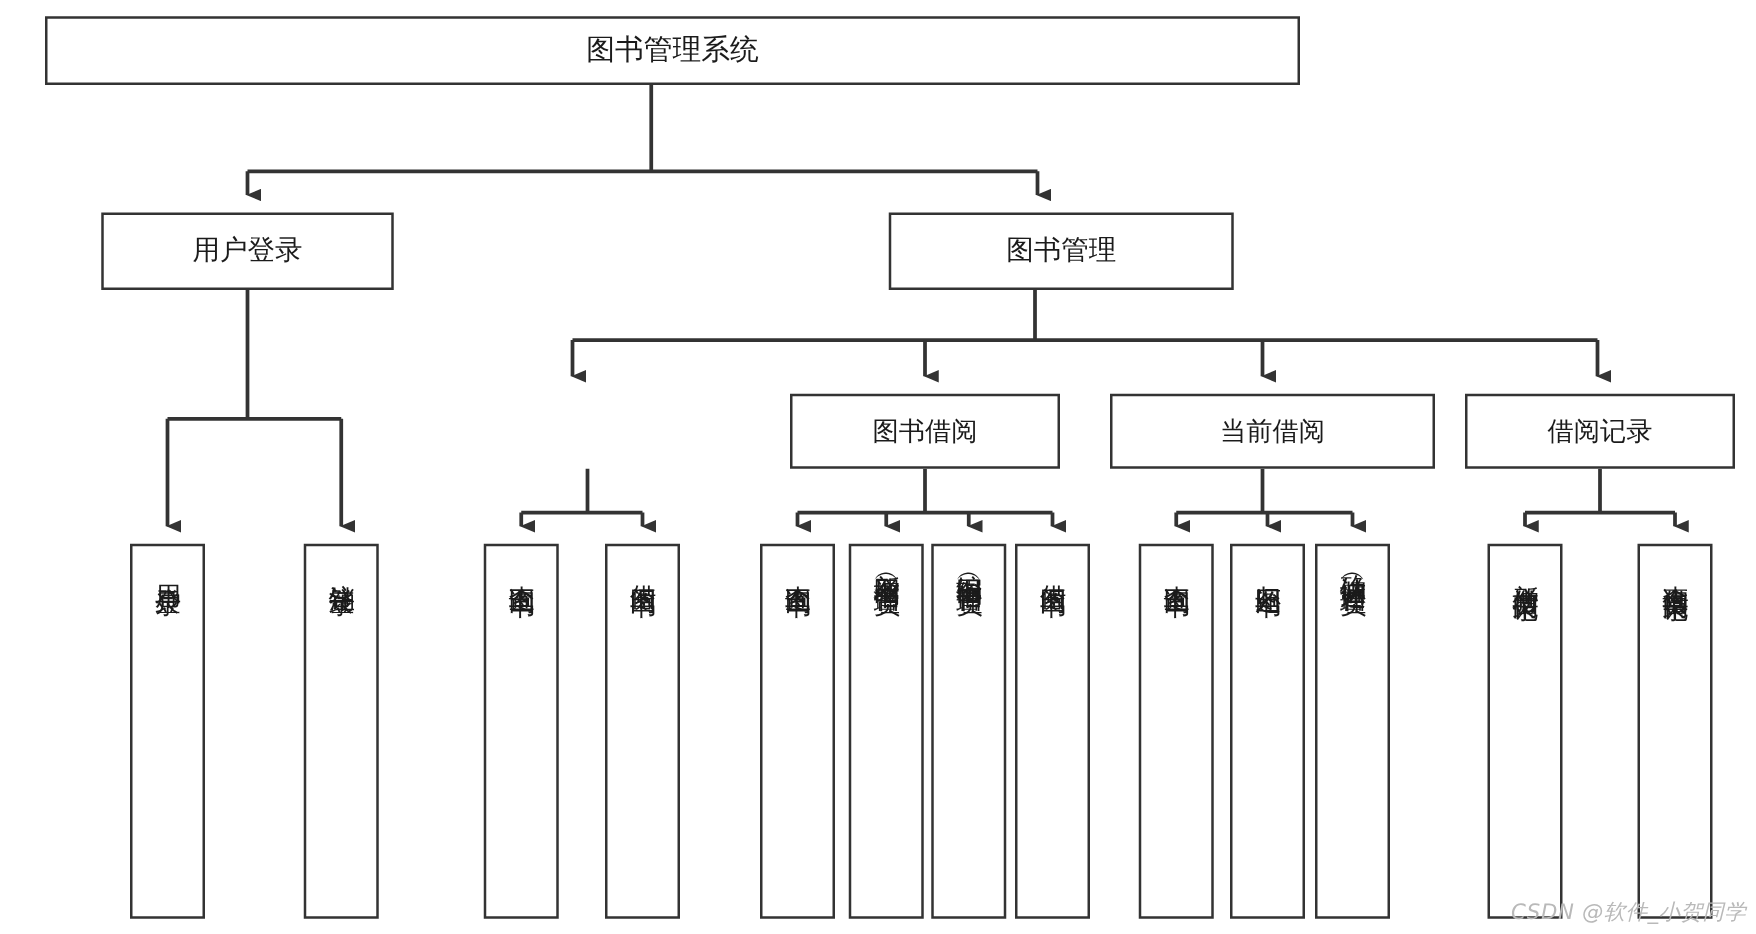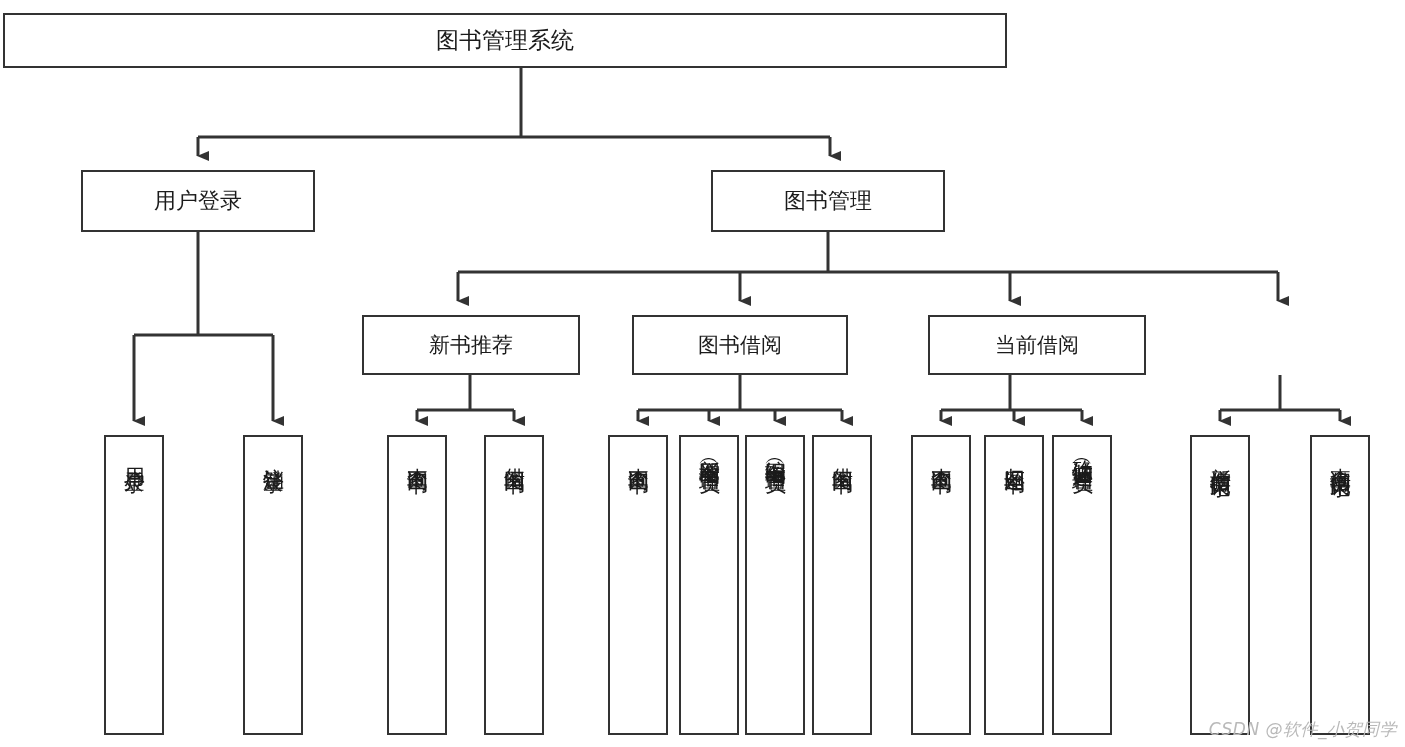--- a/index.html
+++ b/index.html
@@ -123,39 +123,39 @@
       <path d="M 1014 410 L 1014 421" marker-end="url(#arrow)"></path>
       <path d="M 1082 410 L 1082 421" marker-end="url(#arrow)"></path>
 
       <path d="M 1280 375 L 1280 410"></path>
       <path d="M 1220 410 L 1340 410"></path>
       <path d="M 1220 410 L 1220 421" marker-end="url(#arrow)"></path>
       <path d="M 1340 410 L 1340 421" marker-end="url(#arrow)"></path>
     </g>
   </svg>
 
-  <div class="node root" style="left:3px; top:13px; width:1004px; height:55px;text-align:center;">
+  <div class="node root" style="left:36px; top:13px; width:1004px; height:55px;text-align:center;">
     <span>图书管理系统</span>
   </div>
 
   <div class="node lvl2" style="left:81px; top:170px; width:234px; height:62px;">
     <span>用户登录</span>
   </div>
-  <div class="node lvl2" style="left:711px; top:170px; width:234px; height:62px;">
+  <div class="node lvl2" style="left:711px; top:170px; width:276px; height:62px;">
     <span>图书管理</span>
   </div>
 
-  <div class="node lvl3" style="left:362px; top:315px; width:218px; height:60px;">
-    <span>新书推荐</span>
-  </div>
   <div class="node lvl3" style="left:632px; top:315px; width:216px; height:60px;font-family:Liberation Serif, serif;">
     <span>图书借阅</span>
   </div>
-  <div class="node lvl3" style="left:928px; top:315px; width:218px; height:60px;">
+  <div class="node lvl3" style="left:888px; top:315px; width:260px; height:60px;">
     <span>当前借阅</span>
+  </div>
+  <div class="node lvl3" style="left:1172px; top:315px; width:216px; height:60px;">
+    <span>借阅记录</span>
   </div>
 
   <div class="node leaf" style="left:104px; top:435px; width:60px; height:300px;">
     <span class="vtext">用户登录</span>
   </div>
   <div class="node leaf" style="left:243px; top:435px; width:60px; height:300px;">
     <span class="vtext">注销登录</span>
   </div>
 
   <div class="node leaf" style="left:387px; top:435px; width:60px; height:300px;">

